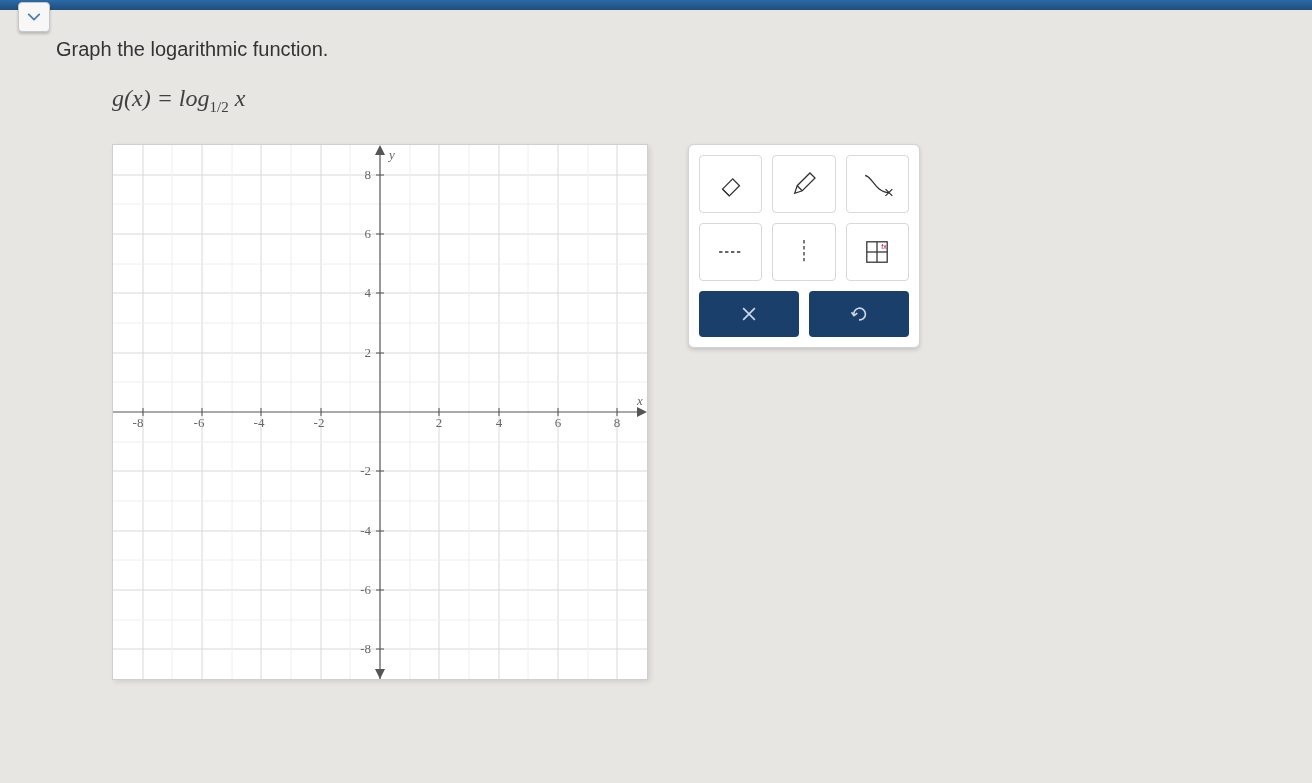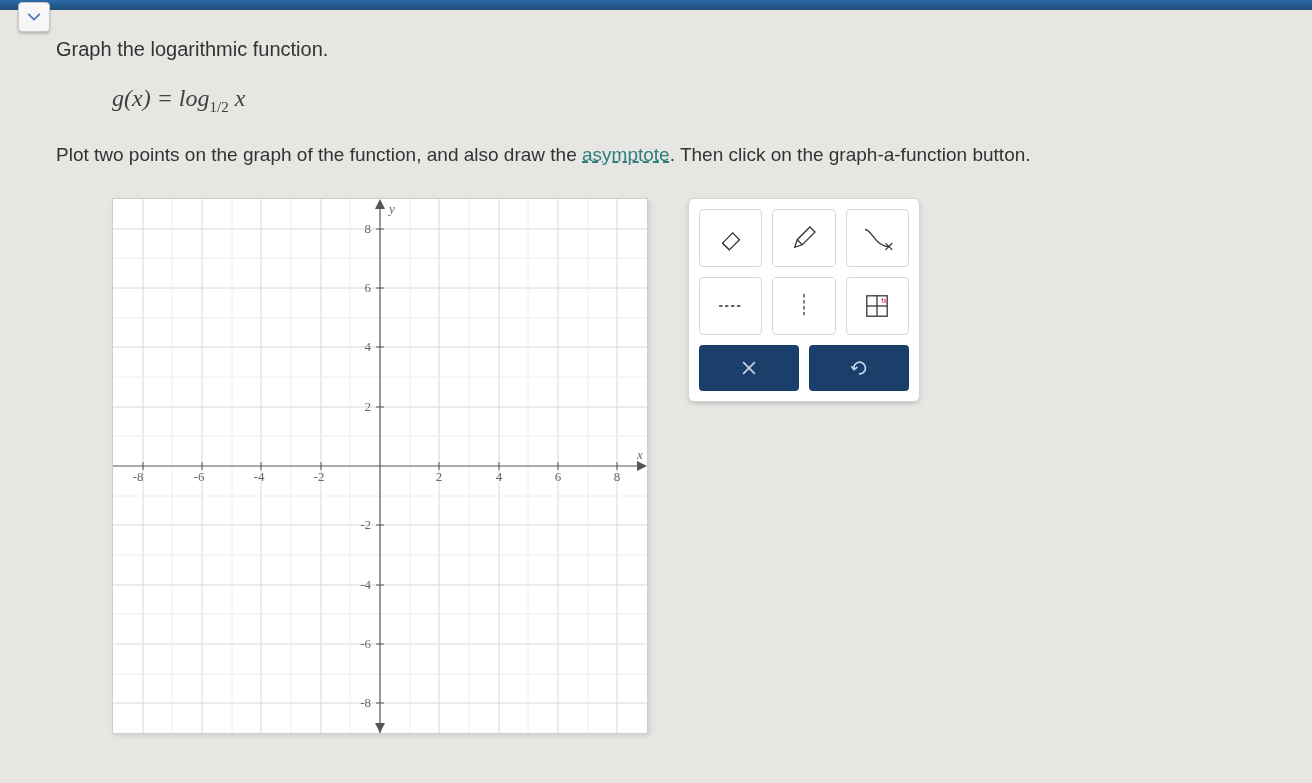--- a/index.html
+++ b/index.html
@@ -145,23 +145,20 @@
       </svg>
   </div>
 
   <div class="content">
     <h1 class="title">Graph the logarithmic function.</h1>
 
     <div class="formula">
       <span style="font-style:italic">g</span>(<span style="font-style:italic">x</span>) = log<span class="sub">1/2</span><span style="font-style:italic"> x</span>
     </div>
 
-    <p class="instruction">
-      <span>Plot two points on the graph of the function, and also draw the </span><a class="link">asymptote</a><span>. Then click on the graph-a-function button.</span>
-    </p>
 
     <div class="workarea">
       <div class="graph-panel">
         <svg viewBox="0 0 534 534">
 
           <g class="minorgrid">
             
             
           </g>
           <g class="grid">

